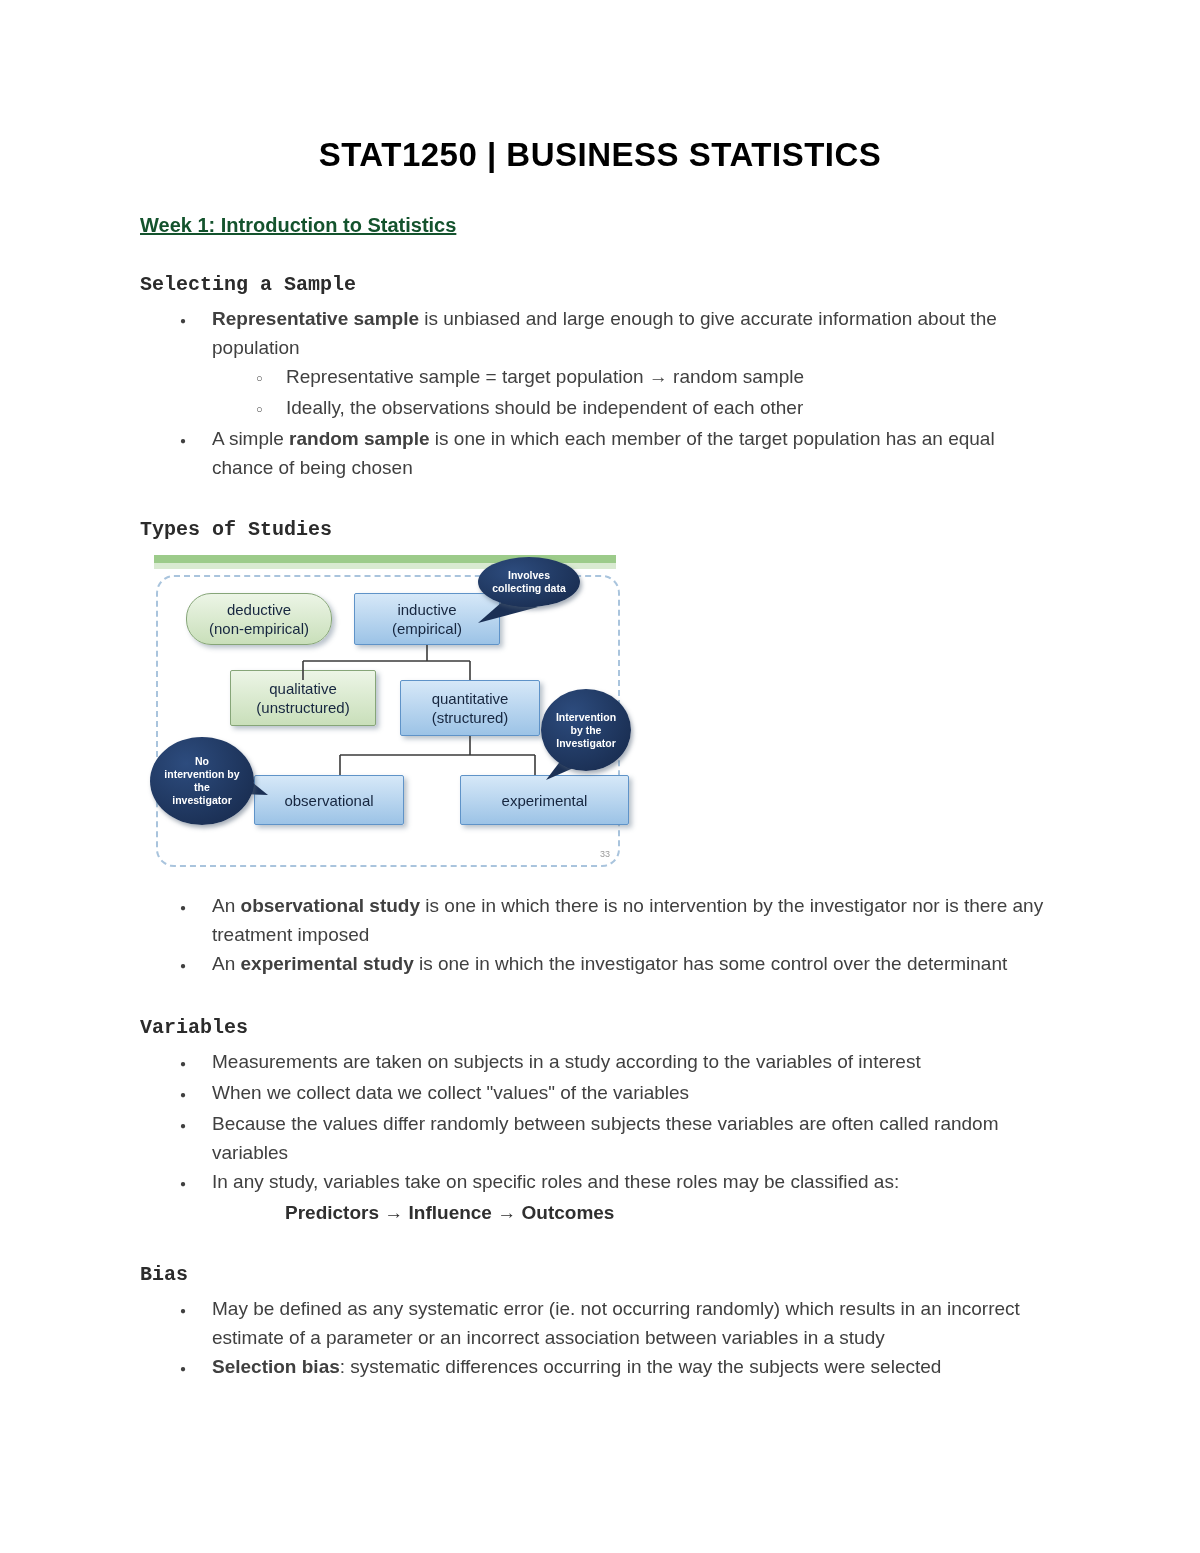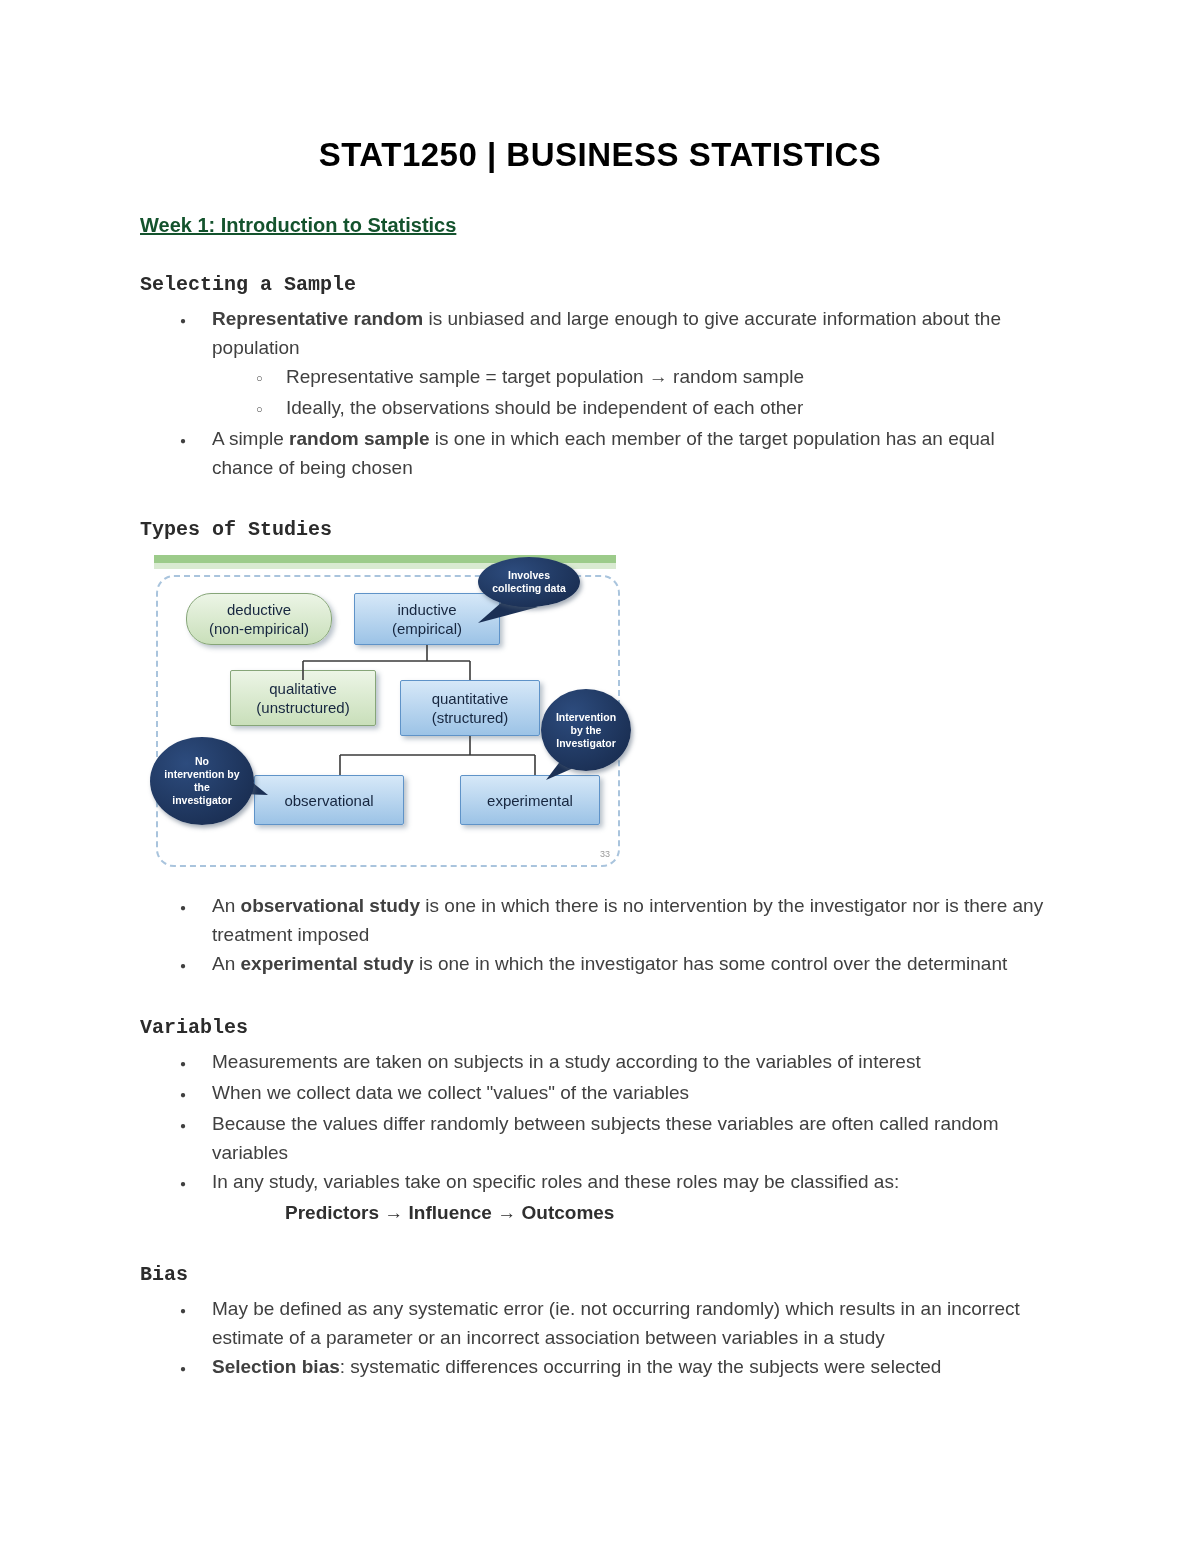--- a/index.html
+++ b/index.html
@@ -84,21 +84,21 @@
   .blue {
     background: linear-gradient(180deg, #d6e8f8 0%, #9cc3e6 100%);
     border: 1px solid #5f93c8;
     box-shadow: 3px 3px 5px rgba(100,120,140,0.45);
   }
   .box-deductive     { left: 38px;  top: 40px;  width: 146px; height: 52px; border-radius: 25px; }
   .box-inductive     { left: 206px; top: 40px;  width: 146px; height: 52px; }
   .box-qualitative   { left: 82px;  top: 117px; width: 146px; height: 56px; }
   .box-quantitative  { left: 252px; top: 127px; width: 140px; height: 56px; }
   .box-observational { left: 106px; top: 222px; width: 150px; height: 50px; }
-  .box-experimental  { left: 312px; top: 222px; width: 140px; height: 50px; }
+  .box-experimental  { left: 312px; top: 222px; width: 169px; height: 50px; }
 
   .bubble {
     position: absolute;
     background: radial-gradient(ellipse at 35% 30%, #2d4c7e 0%, #1b3055 75%);
     color: #ffffff; border-radius: 50%;
     display: flex; align-items: center; justify-content: center;
     text-align: center; white-space: pre-line;
     font-size: 10.5px; font-weight: bold; line-height: 13px;
     box-shadow: 2px 3px 4px rgba(80,95,115,0.5);
   }
@@ -117,21 +117,21 @@
 <div class="content">
 
   <h1 class="doc-title">STAT1250 | BUSINESS STATISTICS</h1>
 
   <h2 class="week-heading">Week 1: Introduction to Statistics</h2>
 
   <h3 class="section-heading">Selecting a Sample</h3>
 
   <div class="bullet l1">
     <span class="marker"></span>
-    <div class="btext"><span class="b">Representative random</span><span> is unbiased and large enough to give accurate information about the population</span></div>
+    <div class="btext"><span class="b">Representative sample</span><span> is unbiased and large enough to give accurate information about the population</span></div>
   </div>
   <div class="bullet l2">
     <span class="marker"></span>
     <div class="btext">Representative sample = target population → random sample</div>
   </div>
   <div class="bullet l2">
     <span class="marker"></span>
     <div class="btext">Ideally, the observations should be independent of each other</div>
   </div>
   <div class="bullet l1">

